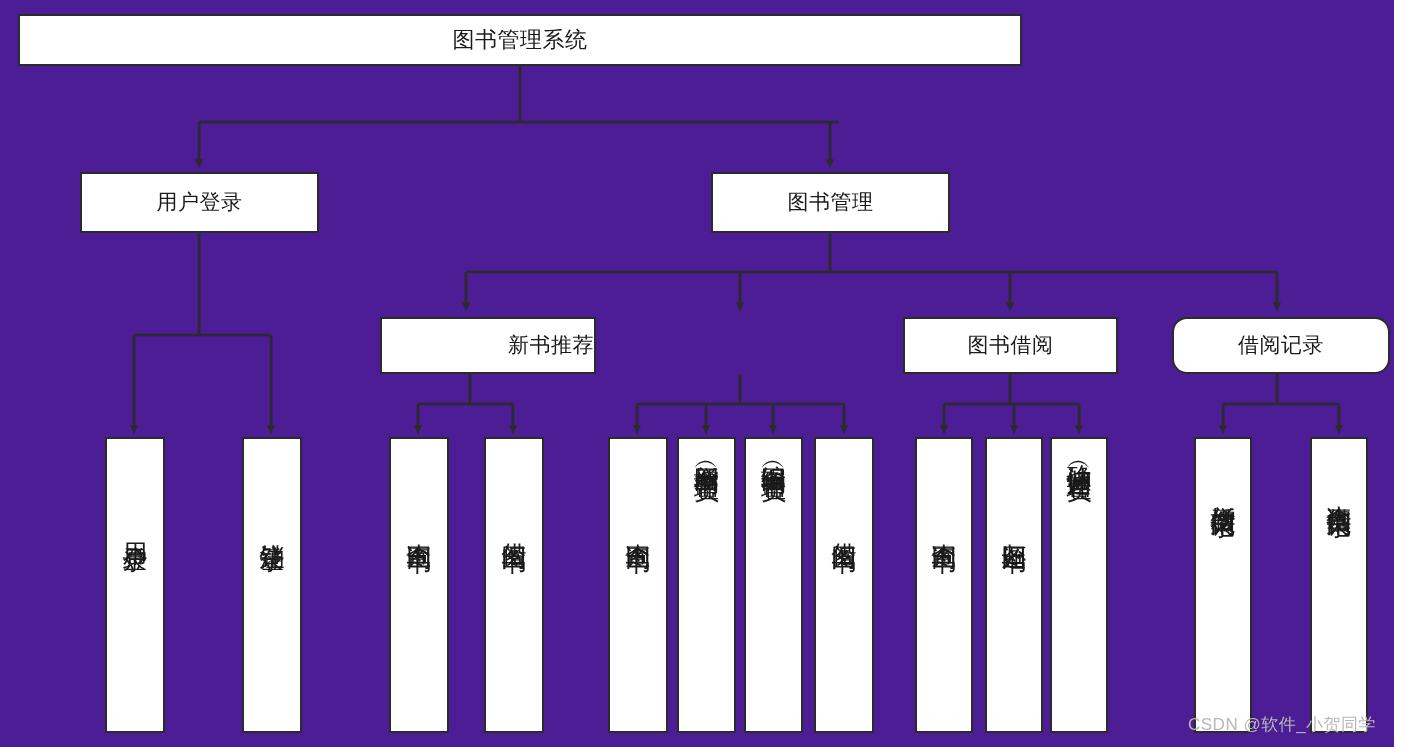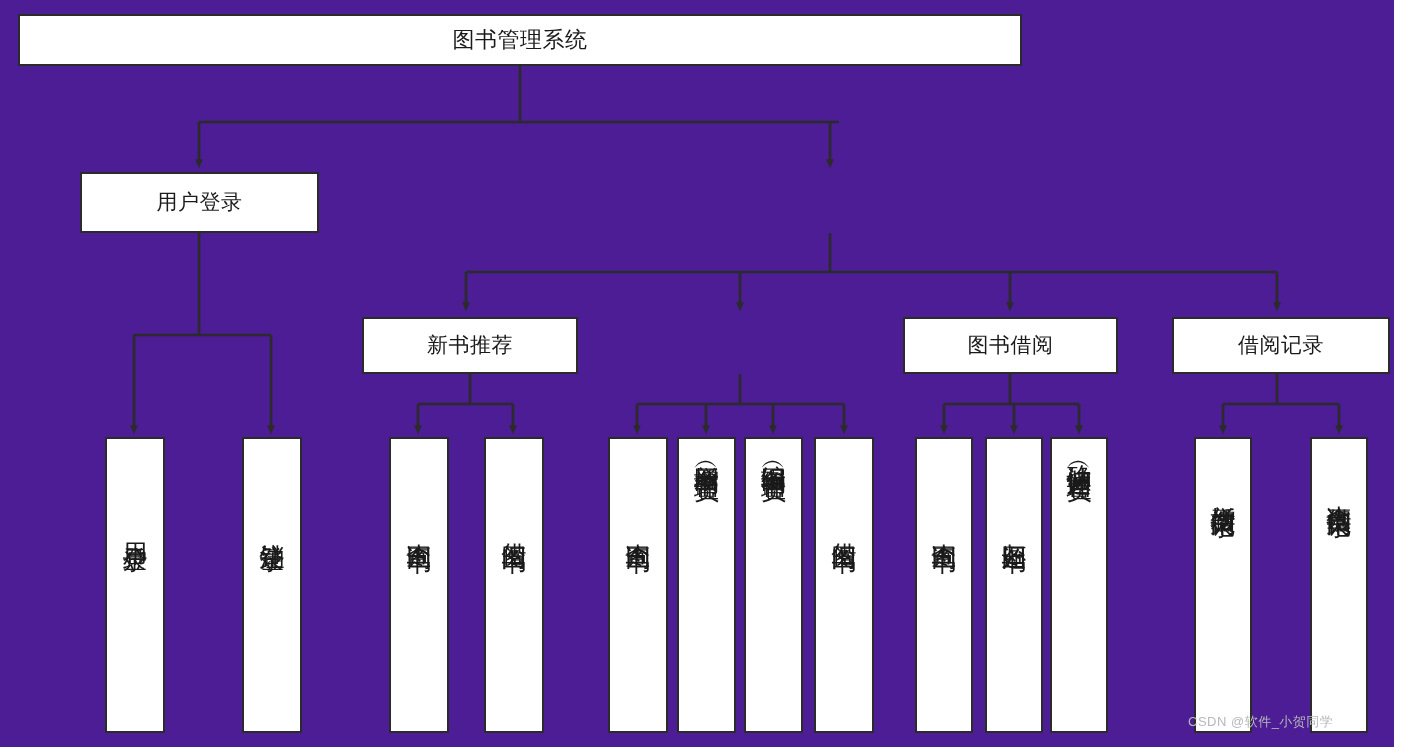--- a/index.html
+++ b/index.html
@@ -69,21 +69,21 @@
     
     margin-top: 78px;
   }
   .node.vert.medium .node-label {
     margin-top: 40px;
   }
   .watermark {
     position: absolute;
     left: 1188px;
     top: 713px;
-    font-size: 13px;
+    font-size: 17px;
     color: #b8b8b8;
     letter-spacing: 0.5px;
     white-space: nowrap;
     z-index: 5;
     user-select: none;
   }
 </style>
 </head>
 <body>
 
@@ -140,31 +140,34 @@
   </svg>
 
   <div class="node horiz root" style="left:18px; top:14px; width:1004px; height:52px;">
     <span class="node-label">图书管理系统</span>
   </div>
 
   <div class="node horiz" style="left:80px; top:172px; width:239px; height:61px;">
     <span class="node-label">用户登录</span>
   </div>
 
-
-  <div class="node horiz" style="left:362px; top:317px; width:216px; height:57px;">
+  <div class="node horiz" style="left:711px; top:172px; width:239px; height:61px;">
+    <span class="node-label">图书管理</span>
+  </div>
+
+  <div class="node horiz" style="left:380px; top:317px; width:216px; height:57px;justify-content:flex-end;">
     <span class="node-label">新书推荐</span>
   </div>
 
 
   <div class="node horiz" style="left:903px; top:317px; width:215px; height:57px;">
     <span class="node-label">图书借阅</span>
   </div>
 
-  <div class="node horiz" style="left:1172px; top:317px; width:218px; height:57px;">
+  <div class="node horiz" style="left:1172px; top:317px; width:218px; height:57px;border-radius:15px;">
     <span class="node-label">借阅记录</span>
   </div>
 
   <div class="node vert short" style="left:105px; top:437px; width:60px; height:296px;">
     <span class="node-label">用户登录</span>
   </div>
 
   <div class="node vert short" style="left:242px; top:437px; width:60px; height:296px;">
     <span class="node-label">注销登录</span>
   </div>

